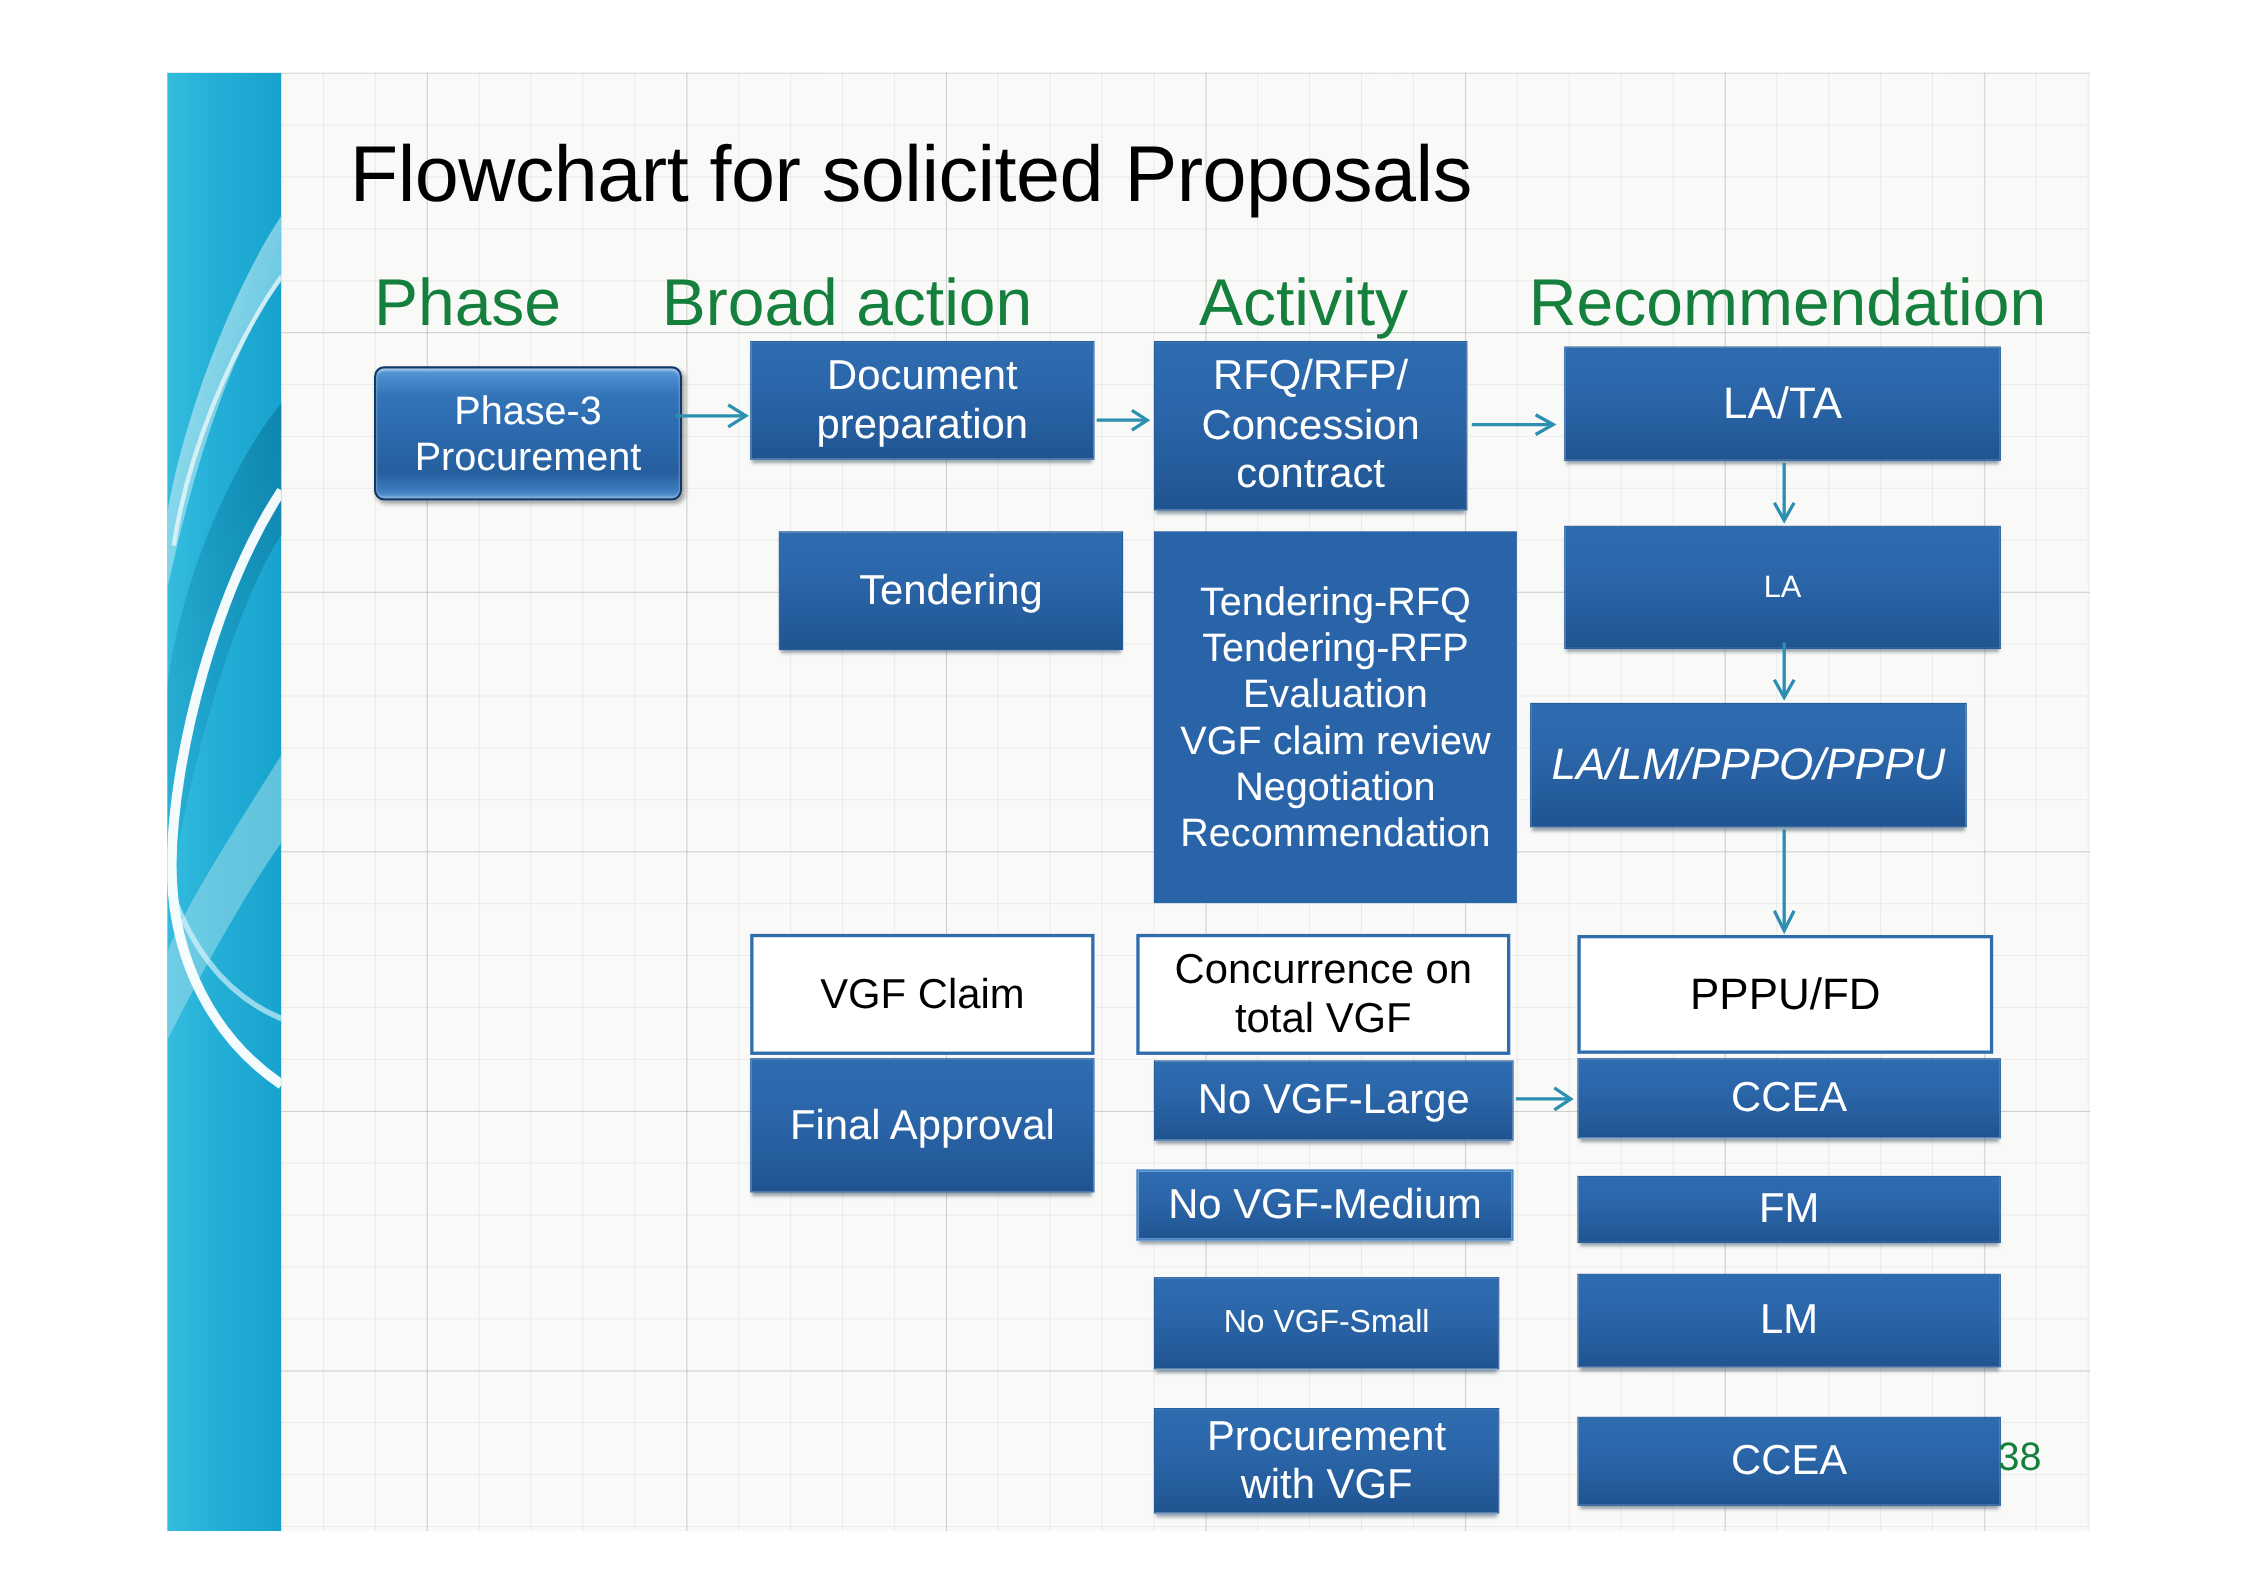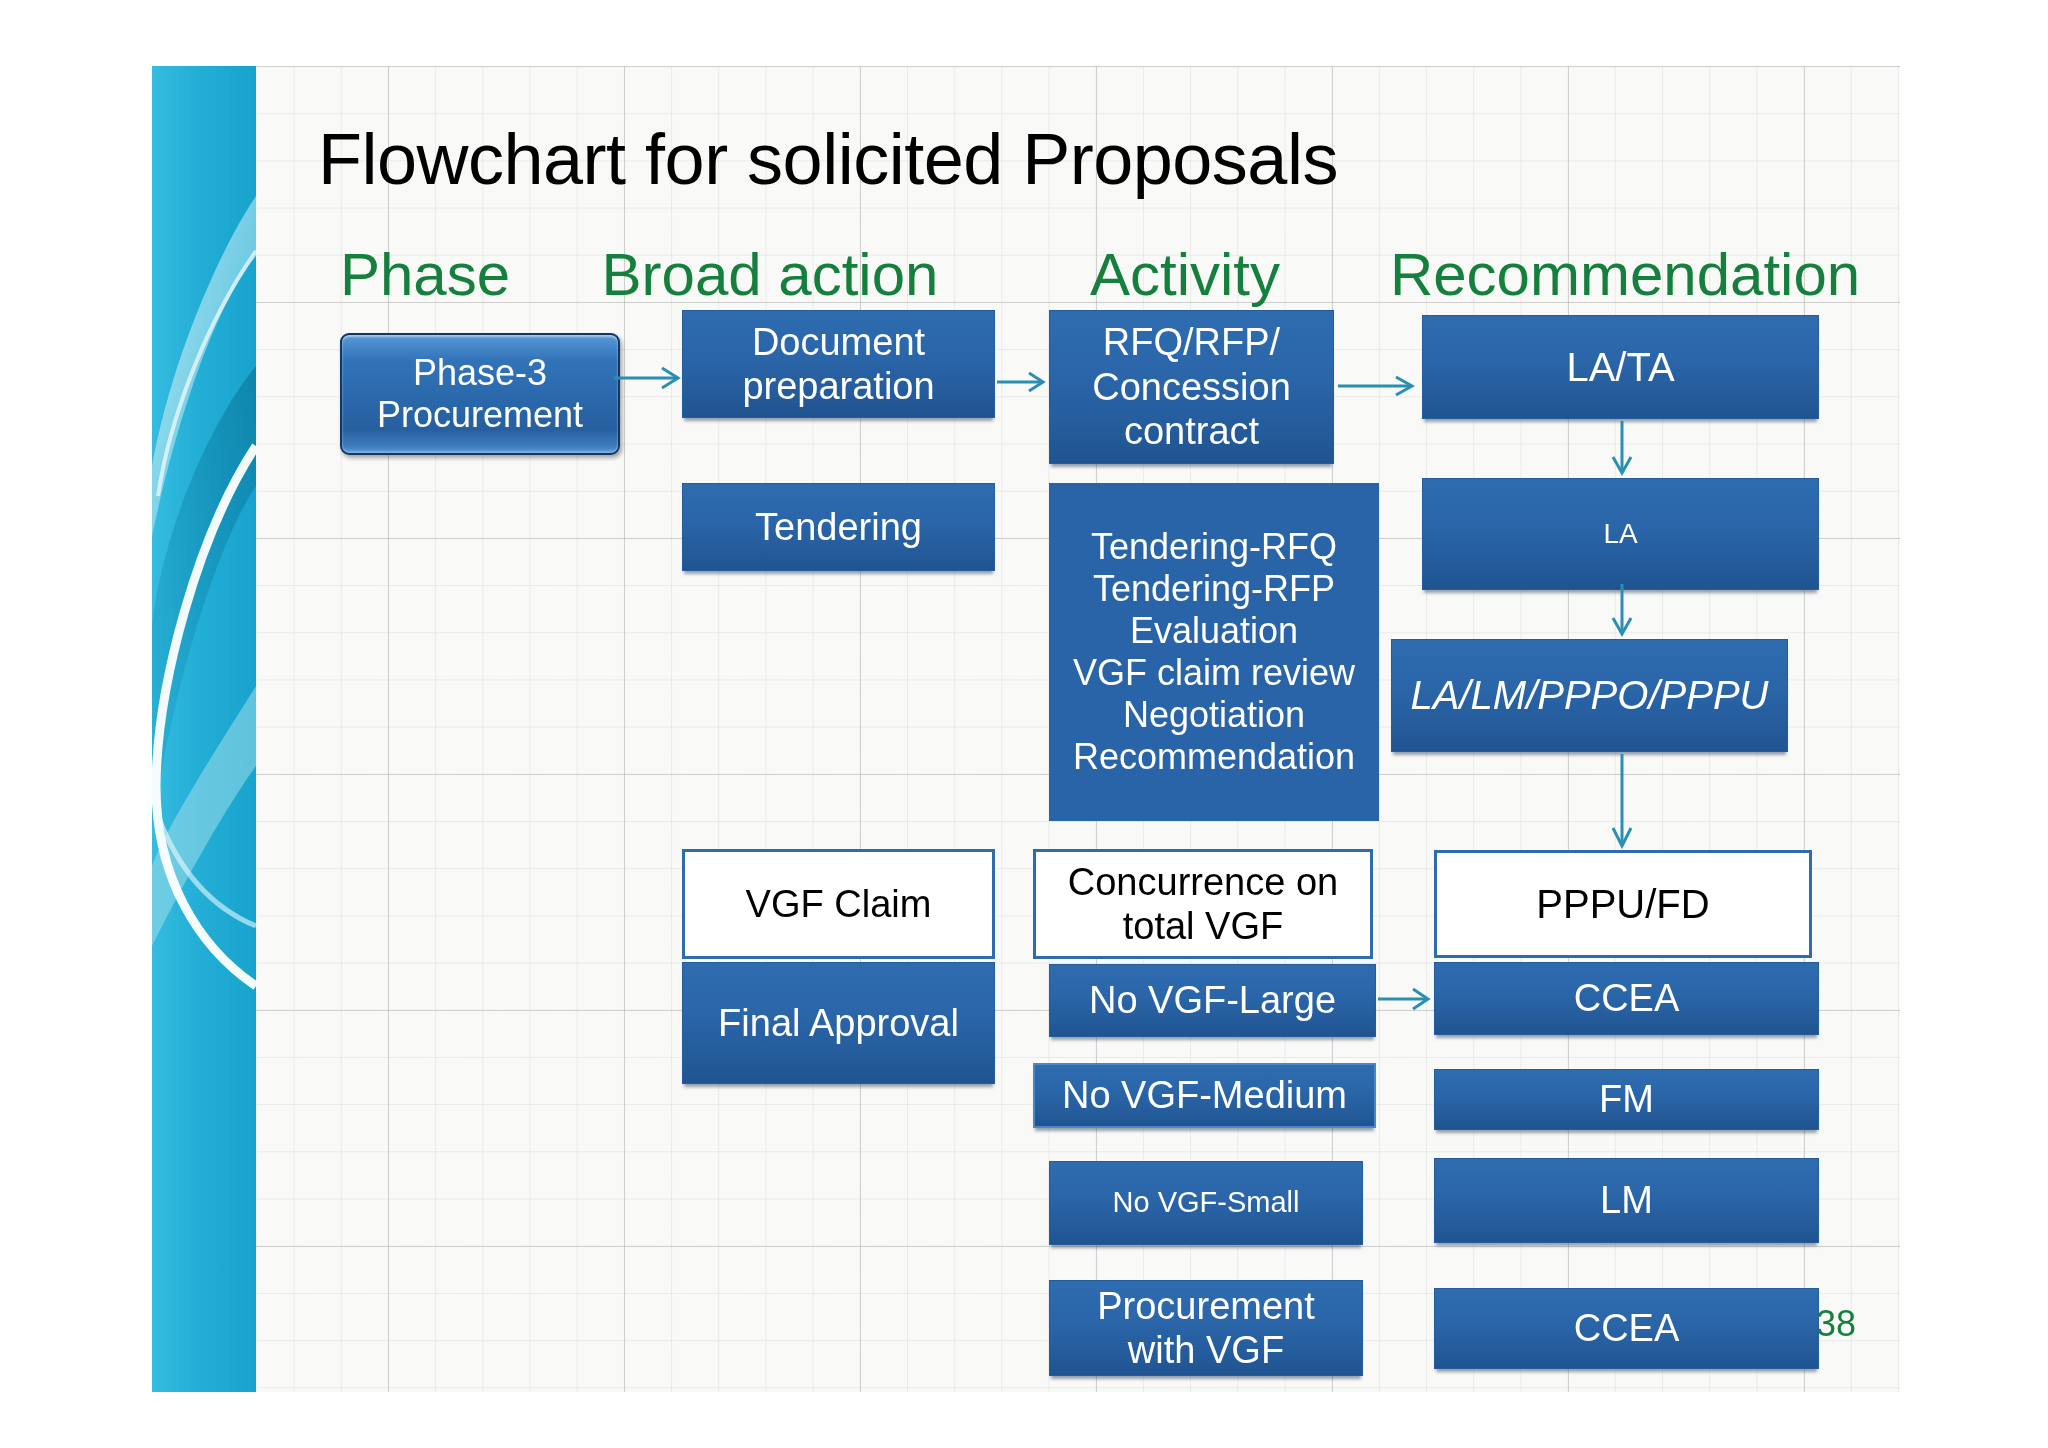--- a/index.html
+++ b/index.html
@@ -178,21 +178,21 @@
 
   <div class="col-header" style="left:290px; top:240px; width:270px;">Phase</div>
   <div class="col-header" style="left:545px; top:240px; width:450px;">Broad action</div>
   <div class="col-header" style="left:985px; top:240px; width:400px;">Activity</div>
   <div class="col-header" style="left:1385px; top:240px; width:480px;">Recommendation</div>
 
   <div class="box bevel" style="left:340px; top:333px; width:280px; height:122px; font-size:36px;">Phase-3<br>Procurement</div>
 
   <div class="box flat" style="left:682px; top:310px; width:313px; height:108px; font-size:38px;">Document<br>preparation</div>
 
-  <div class="box flat" style="left:682px; top:483px; width:313px; height:88px; font-size:38px;">Tendering</div>
+  <div class="box flat" style="left:708px; top:483px; width:313px; height:108px; font-size:38px;">Tendering</div>
 
   <div class="box white" style="left:682px; top:849px; width:313px; height:110px; font-size:38px;">VGF  Claim</div>
 
   <div class="box flat" style="left:682px; top:962px; width:313px; height:122px; font-size:38px;">Final Approval</div>
 
   <div class="box flat" style="left:1049px; top:310px; width:285px; height:154px; font-size:38px;">RFQ/RFP/<br>Concession<br>contract</div>
 
   <div class="box plain" style="left:1049px; top:483px; width:330px; height:338px; font-size:36px;">Tendering-RFQ<br>Tendering-RFP<br>Evaluation<br>VGF claim review<br>Negotiation<br>Recommendation</div>
 
   <div class="box white" style="left:1033px; top:849px; width:340px; height:110px; font-size:38px;">Concurrence on<br>total VGF</div>

